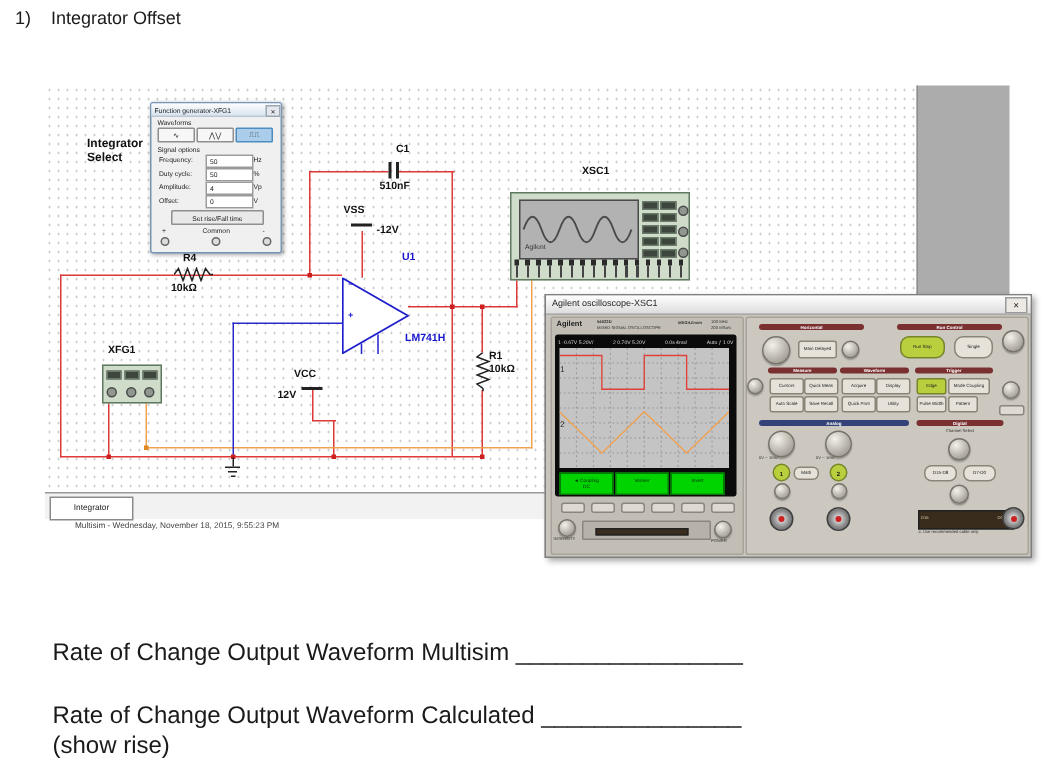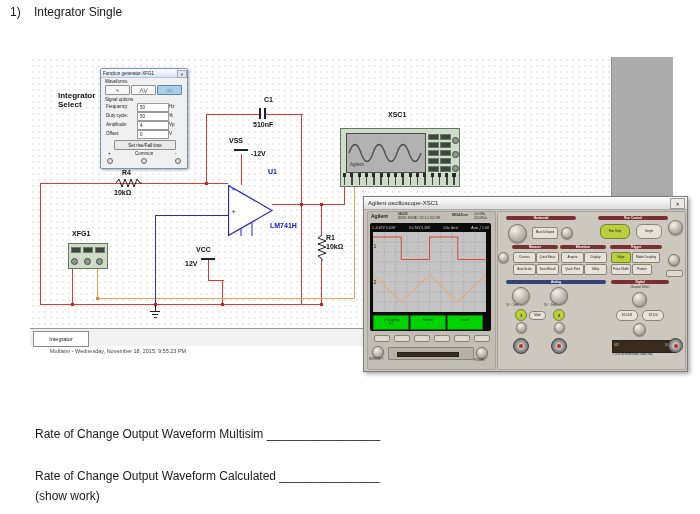--- a/index.html
+++ b/index.html
@@ -1,21 +1,21 @@
 <!DOCTYPE html>
 <html><head>
 <meta charset="utf-8">
 <style>
   html,body{margin:0;padding:0;}
   body{width:700px;height:514px;position:relative;background:#ffffff;overflow:hidden;
        font-family:"Liberation Sans", sans-serif;color:#1a1a1a;}
   .abs{position:absolute;}
   
   .h1{font-size:12px;}
-  .q{font-size:12px;white-space:nowrap;}
+  .q{font-size:16px;white-space:nowrap;}
   .caption{font-size:5.5px;color:#444;}
   
   #shot{left:30px;top:57px;width:642px;height:288px;}
   .canvas{left:0;top:0;width:581px;height:271px;background:#fff;
     background-image:radial-gradient(circle,#bdbdbd 0.6px,transparent 0.75px);
     background-size:6px 6px;overflow:hidden;}
   .sidegrey{left:581px;top:0;width:61px;height:271px;background:#acacac;border-left:1px solid #8f8f8f;}
   .tabbar{left:0;top:271px;width:642px;height:17px;background:#f2f2f2;border-top:1px solid #999;}
   .tab{left:3px;top:2px;width:54px;height:14px;background:#fff;border:1px solid #8a8a8a;
        font-size:5.5px;display:flex;align-items:center;justify-content:center;}
@@ -84,21 +84,21 @@
         border:1px solid #3f3f3f;}
   .bncdot{position:absolute;border-radius:50%;background:#c22;}
   .slot{position:absolute;background:#3a2c1c;border:1px solid #222;}
   .floppy{position:absolute;background:#b6b2aa;border:1px solid #8a867e;border-radius:1px;}
   svg{display:block;}
 </style>
 </head>
 <body>
 
 <div class="abs h1" style="left:10px;top:5px;">1)</div>
-<div class="abs h1" style="left:34px;top:5px;">Integrator Single</div>
+<div class="abs h1" style="left:34px;top:5px;">Integrator Offset</div>
 
 <div id="shot" class="abs">
   <div class="abs canvas">
 
     <div class="wr" style="left:10px;top:126px;width:1.2px;height:122px;"></div>
     <div class="wr" style="left:10px;top:247px;width:282px;height:1.2px;"></div>
     <div class="wr" style="left:10px;top:126px;width:188px;height:1.2px;"></div>
     <div class="wr" style="left:176px;top:57px;width:1.2px;height:70px;"></div>
     <div class="wr" style="left:176px;top:57px;width:53px;height:1.2px;"></div>
     <div class="wr" style="left:236px;top:57px;width:37px;height:1.2px;"></div>
@@ -398,13 +398,13 @@
 </div>
 
 <div class="abs q" style="left:35px;top:427px;">
   <span>Rate of Change Output Waveform Multisim</span>
   <span>_________________</span>
 </div>
 <div class="abs q" style="left:35px;top:469px;">
   <span>Rate of Change Output Waveform Calculated</span>
   <span>_______________</span>
 </div>
-<div class="abs q" style="left:35px;top:489px;">(show work)</div>
+<div class="abs q" style="left:35px;top:489px;">(show rise)</div>
 
 </body></html>

